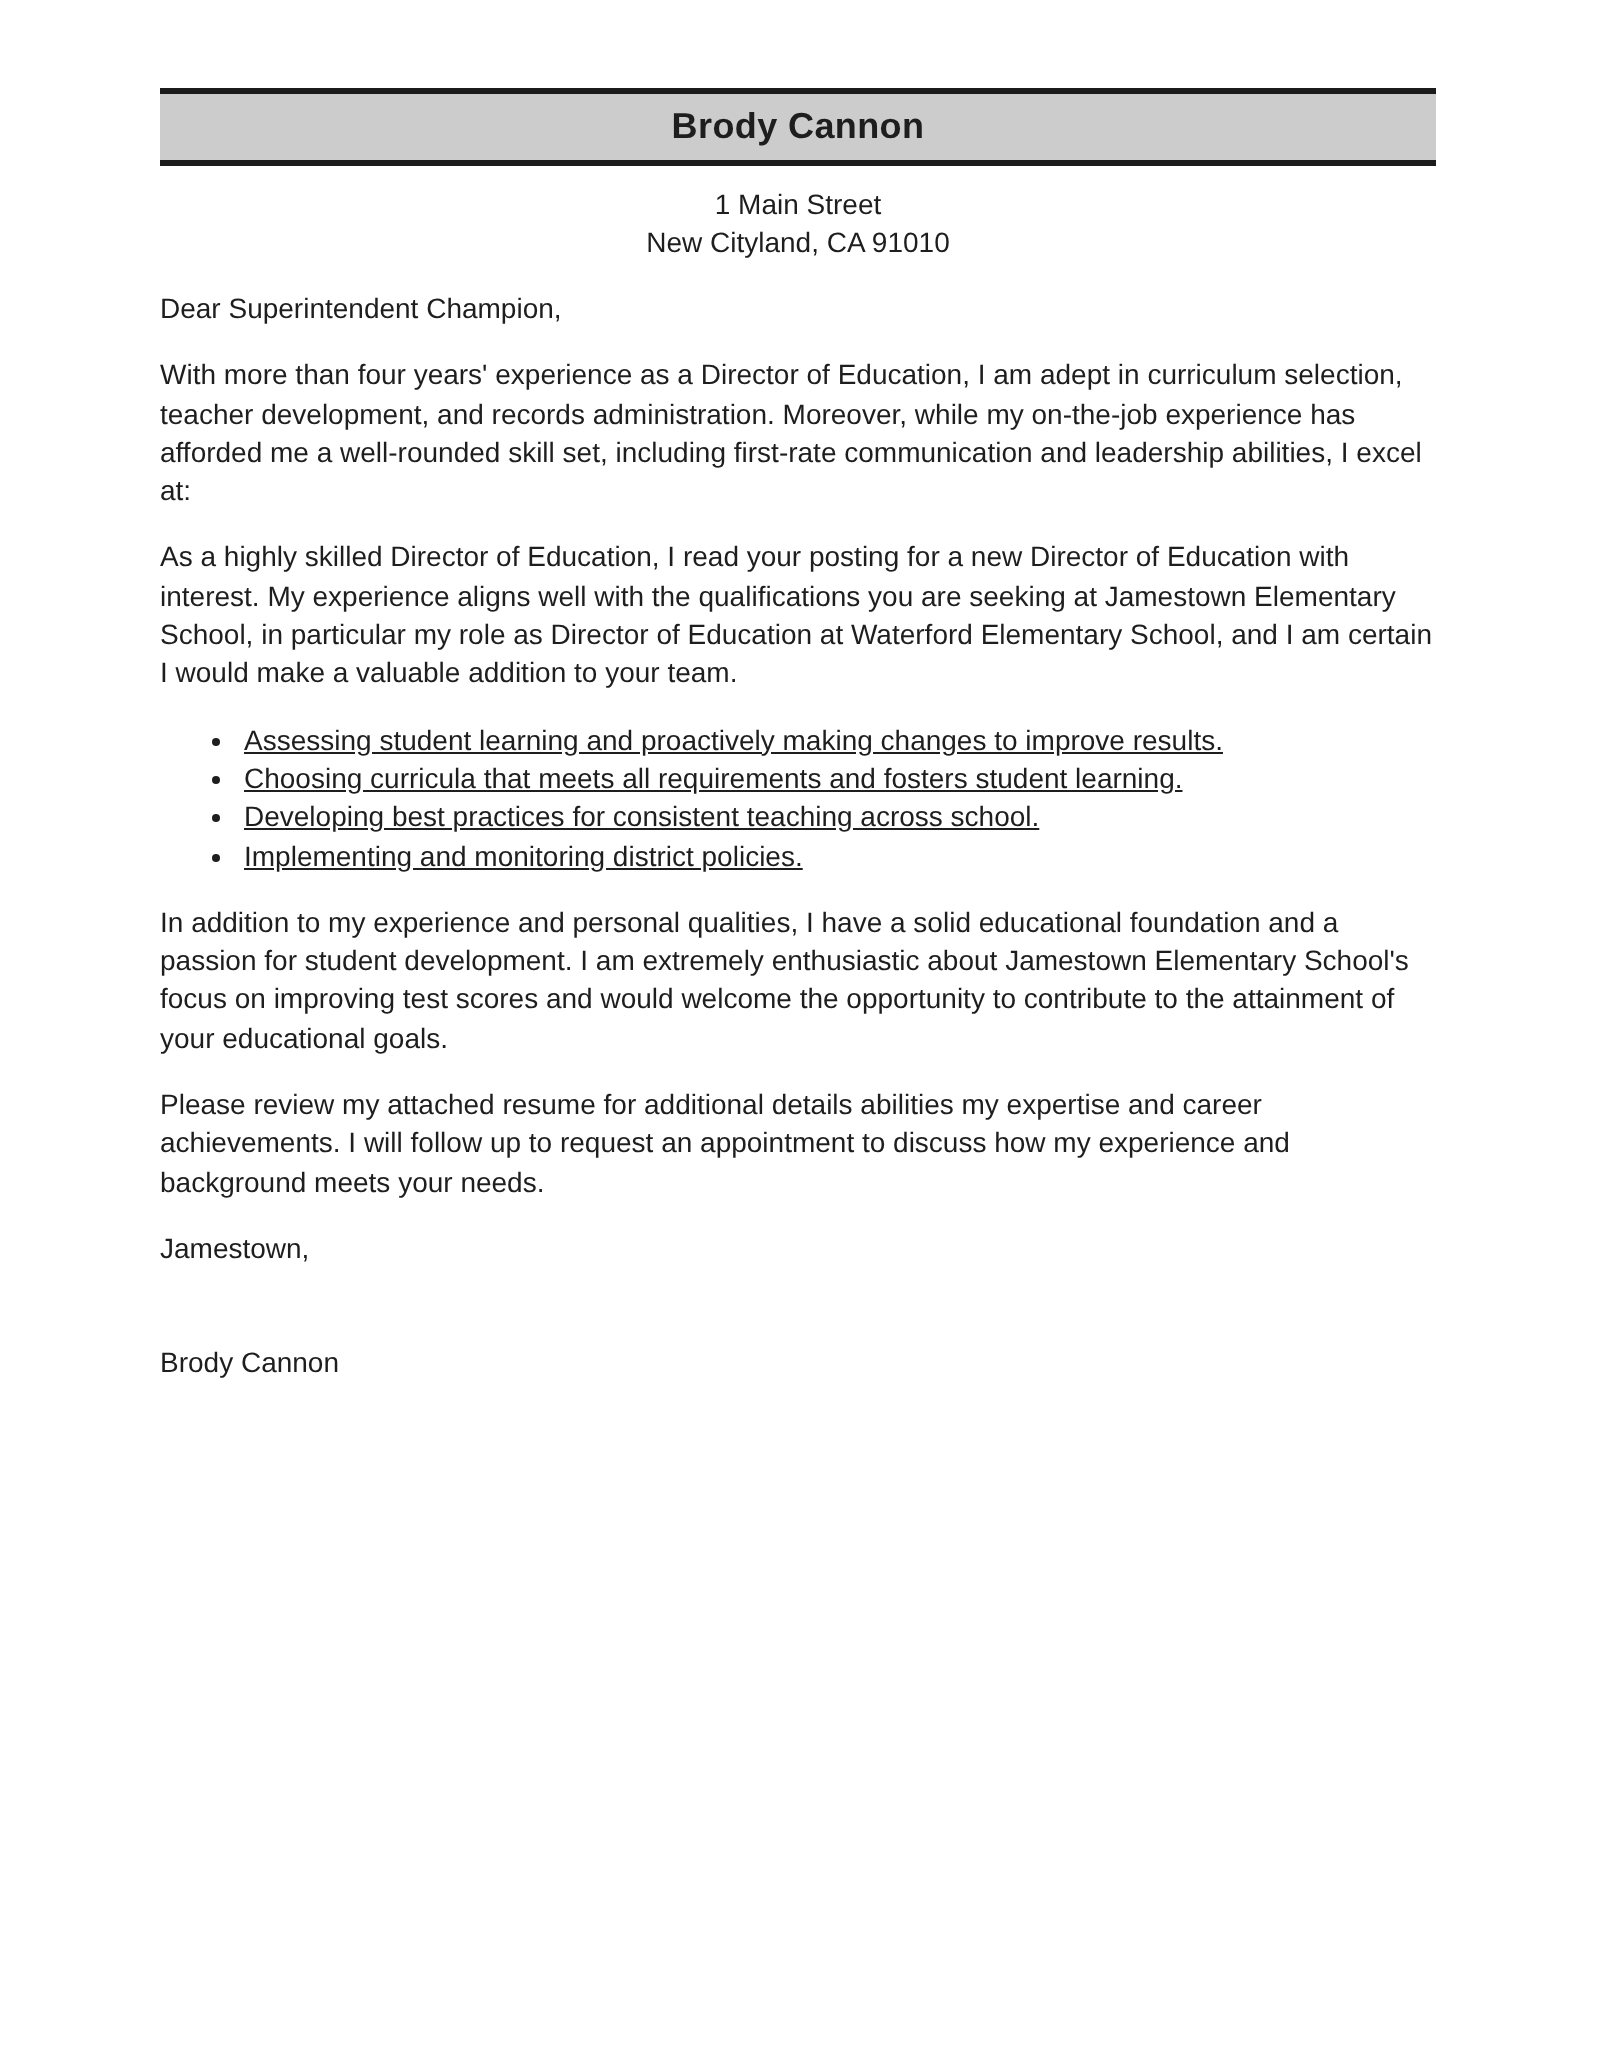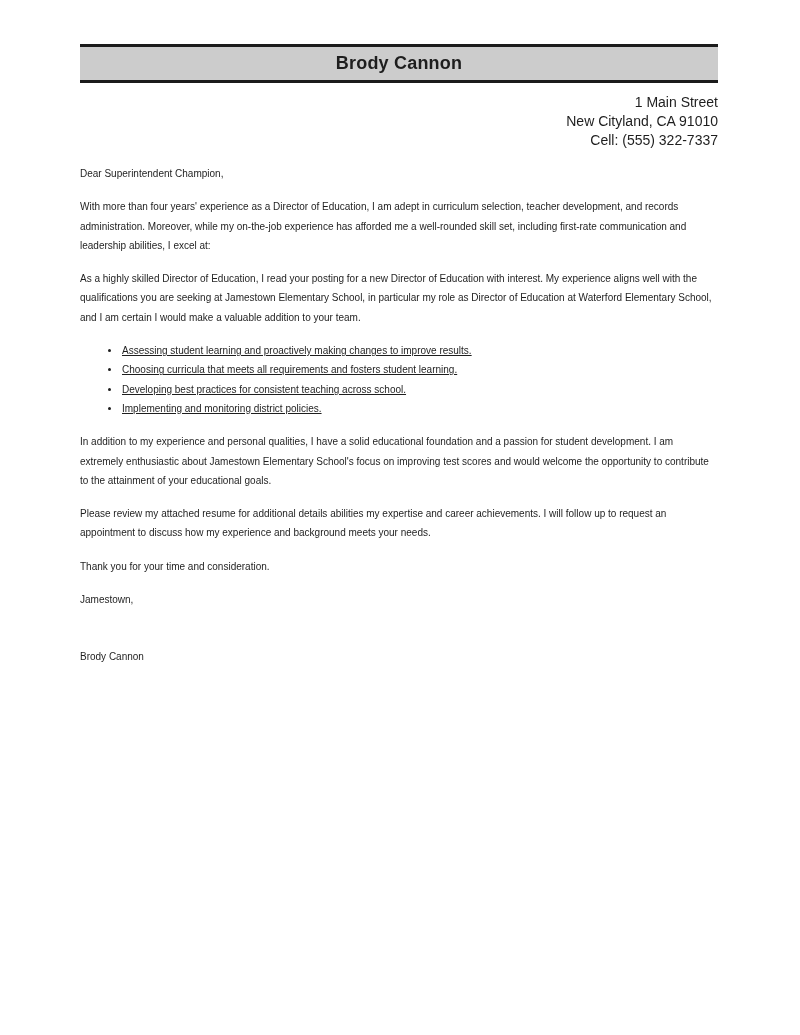--- a/index.html
+++ b/index.html
@@ -28,26 +28,26 @@
     height: 33px;
     line-height: 33px;
     text-align: center;
     font-size: 18px;
     font-weight: bold;
     letter-spacing: 0.2px;
   }
   .contact-block {
     margin-top: 10px;
     margin-bottom: 14px;
-    text-align: right;
+    text-align: center;
     font-size: 14px;
     line-height: 19px;
   }
   .letter-body {
-    font-size: 10px;
+    font-size: 14px;
     line-height: 19.3px;
   }
   .letter-body p {
     margin: 0 0 14px 0;
   }
   ul.bullet-list {
     margin: 0 0 14px 0;
     padding: 0 0 0 41px;
     list-style: disc outside;
     text-decoration: underline;
@@ -68,37 +68,35 @@
 
 <div class="page">
 
   <div class="header-bar">
     <span>Brody Cannon</span>
   </div>
 
   <div class="contact-block">
     <div>1 Main Street</div>
     <div>New Cityland, CA 91010</div>
-    <div>Cell: (555) 322-7337</div>
   </div>
 
   <div class="letter-body">
     <p>Dear Superintendent Champion,</p>
 
     <p>With more than four years' experience as a Director of Education, I am adept in curriculum selection, teacher development, and records administration. Moreover, while my on-the-job experience has afforded me a well-rounded skill set, including first-rate communication and leadership abilities, I excel at:</p>
     <p>As a highly skilled Director of Education, I read your posting for a new Director of Education with interest. My experience aligns well with the qualifications you are seeking at Jamestown Elementary School, in particular my role as Director of Education at Waterford Elementary School, and I am certain I would make a valuable addition to your team.</p>
 
     <ul class="bullet-list">
       <li>Assessing student learning and proactively making changes to improve results.</li>
       <li>Choosing curricula that meets all requirements and fosters student learning.</li>
       <li>Developing best practices for consistent teaching across school.</li>
       <li>Implementing and monitoring district policies.</li>
     </ul>
 
     <p>In addition to my experience and personal qualities, I have a solid educational foundation and a passion for student development. I am extremely enthusiastic about Jamestown Elementary School's focus on improving test scores and would welcome the opportunity to contribute to the attainment of your educational goals.</p>
     <p>Please review my attached resume for additional details abilities my expertise and career achievements. I will follow up to request an appointment to discuss how my experience and background meets your needs.</p>
-    <p>Thank you for your time and consideration.</p>
 
     <p class="signoff">Jamestown,</p>
     <p class="signature">Brody Cannon</p>
   </div>
 
 </div>
 
 </body></html>

